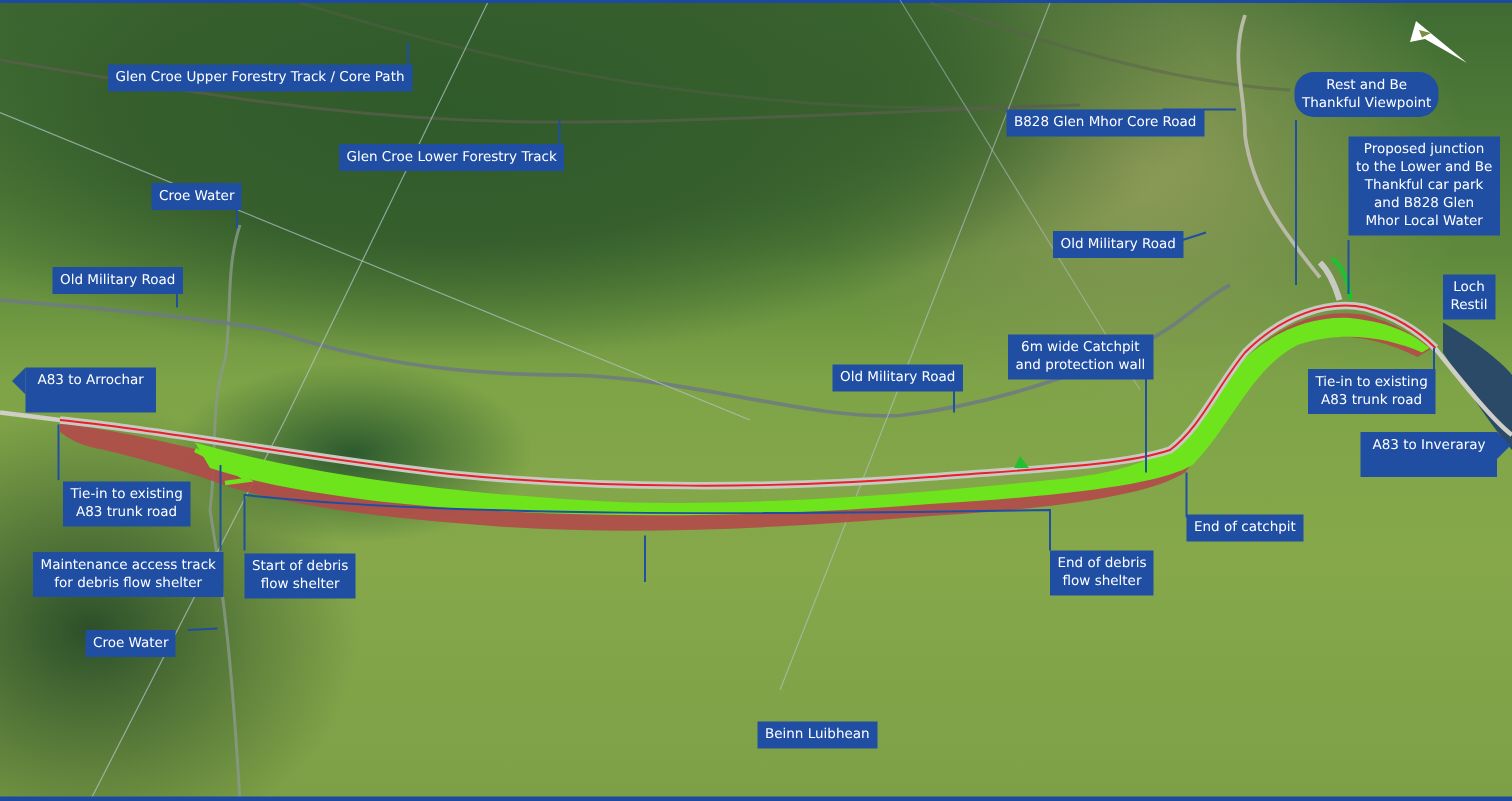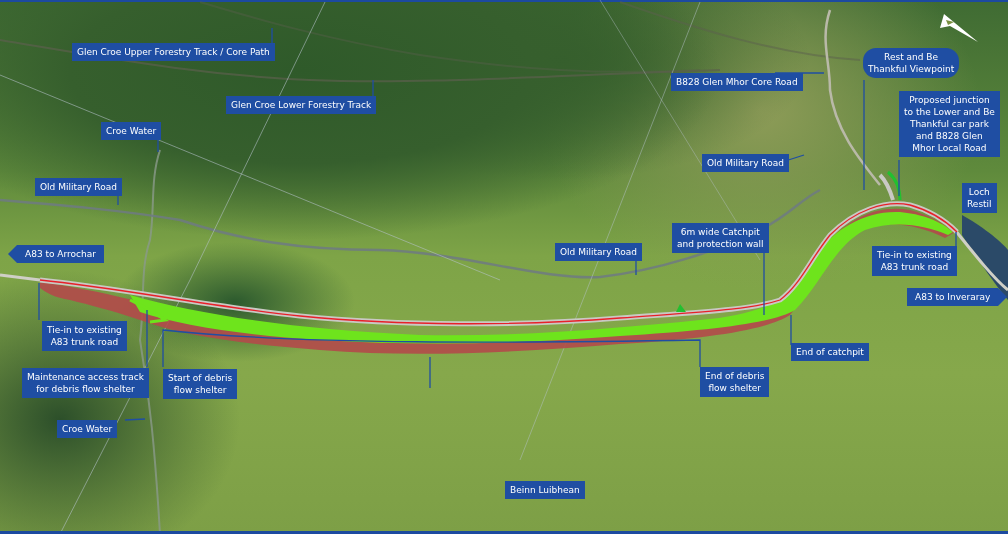--- a/index.html
+++ b/index.html
@@ -13,21 +13,21 @@
       radial-gradient(ellipse 120px 60px at 235px 302px, #2c5a2e 0%, rgba(44,90,46,0) 100%),
       linear-gradient(180deg, #3f6b33 0%, #5f8a3c 32%, #7ea447 48%, #86a84b 70%, #7d9f46 100%);
   }
   .frame-top { position:absolute; left:0; top:0; width:1008px; height:2px; background:#1c4aa0; }
   .frame-bottom { position:absolute; left:0; bottom:0; width:1008px; height:3px; background:#1c4aa0; }
   svg.overlay { position:absolute; left:0; top:0; }
   .label { position:absolute; background:#1f4ea3; color:#ffffff; font-size:9px; line-height:12px;
     text-align:center; padding:3px 5px; white-space:nowrap; box-sizing:border-box; }
   .label span { display:block; }
   .arrow-left, .arrow-right { position:absolute; background:#1f4ea3; color:#fff; font-size:9px;
-    line-height:18px; height:18px; padding:0 8px; white-space:nowrap; }
+    line-height:18px; height:30px; padding:0 8px; white-space:nowrap; }
   .arrow-left::before { content:""; position:absolute; left:-9px; top:0; border-top:9px solid transparent;
     border-bottom:9px solid transparent; border-right:9px solid #1f4ea3; }
   .arrow-right::after { content:""; position:absolute; right:-9px; top:0; border-top:9px solid transparent;
     border-bottom:9px solid transparent; border-left:9px solid #1f4ea3; }
   .north { position:absolute; left:936px; top:8px; width:44px; height:36px; }
 </style>
 </head>
 <body>
 
 <div class="map">
@@ -119,21 +119,21 @@
     </div>
   <div class="label" style="left:863px;top:48px;border-radius:13px;">
     <span>Rest and Be</span>
       <span>Thankful Viewpoint</span>
   </div>
   <div class="label" style="left:899px;top:91px;">
     <span>Proposed junction</span>
       <span>to the Lower and Be</span>
       <span>Thankful car park</span>
       <span>and B828 Glen</span>
-      <span>Mhor Local Road</span>
+      <span>Mhor Local Water</span>
   </div>
   <div class="label" style="left:702px;top:154px;">
       <span>Old Military Road</span>
     </div>
   <div class="label" style="left:962px;top:183px;">
     <span>Loch</span>
       <span>Restil</span>
   </div>
 
   <div class="label" style="left:555px;top:243px;">

